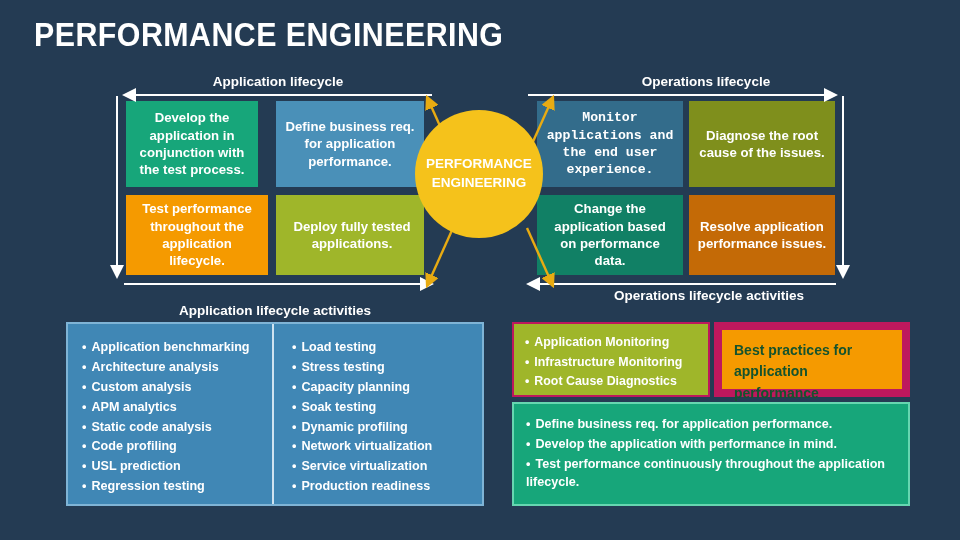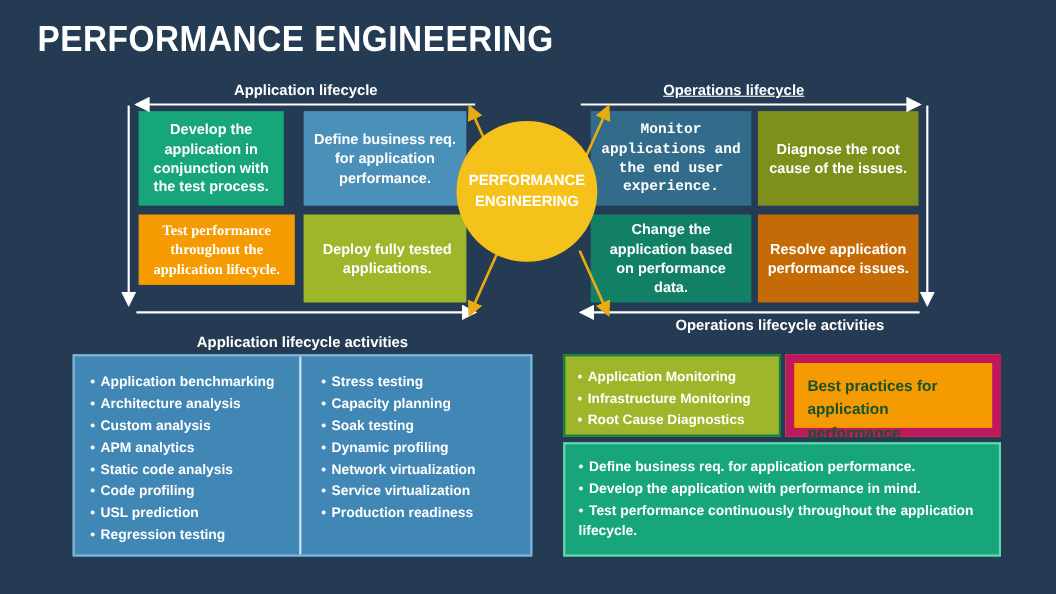--- a/index.html
+++ b/index.html
@@ -62,21 +62,21 @@
   .panel-blue .col.second { border-left:2px solid #cfe3f0; padding-left:18px; }
 
   .blist { list-style:none; }
   .blist li {
     color:#ffffff; font-size:12.6px; font-weight:bold;
     line-height:1.58; white-space:nowrap;
   }
   .blist li::before { content:"\2022"; padding-right:5px; }
 
   .panel-green {
-    background:#9fb62a; border:2px solid #15803d;
+    background:#9fb62a; border:2px solid #be185d;
     padding:9px 0 8px 11px;
   }
   .panel-green li { font-size:12.4px; }
 
   .panel-orange {
     background:#f59a00; border:8px solid #be185d;
     padding:10px 12px;
     color:#14532d; font-size:14px; font-weight:bold; line-height:1.52;
   }
 
@@ -121,25 +121,25 @@
 
     <line x1="836" y1="284" x2="528" y2="284" stroke="#ffffff" stroke-width="2" marker-end="url(#wArrowL)"></line>
 
     <line x1="453" y1="155" x2="427" y2="97" stroke="#e8ab12" stroke-width="2.4" marker-end="url(#yArrow)"></line>
     <line x1="527" y1="155" x2="553" y2="97" stroke="#e8ab12" stroke-width="2.4" marker-end="url(#yArrow)"></line>
     <line x1="453" y1="228" x2="427" y2="286" stroke="#e8ab12" stroke-width="2.4" marker-end="url(#yArrow)"></line>
     <line x1="527" y1="228" x2="553" y2="286" stroke="#e8ab12" stroke-width="2.4" marker-end="url(#yArrow)"></line>
   </svg>
 
   <div class="lc-head" style="left:118px; top:74px; width:320px;">Application lifecycle</div>
-  <div class="lc-head" style="left:511px; top:74px; width:312px;text-decoration:underline;">Operations lifecycle</div>
+  <div class="lc-head" style="left:550px; top:74px; width:312px;">Operations lifecycle</div>
 
   <div class="qbox" style="left:126px; top:101px; width:132px; height:86px; background:#17a67a;">Develop the application in conjunction with the test process.</div>
   <div class="qbox" style="left:276px; top:101px; width:148px; height:86px; background:#4a90b8;">Define business req. for application performance.</div>
-  <div class="qbox" style="left:126px; top:195px; width:142px; height:64px; background:#f59a00;font-family:Liberation Serif, serif;">Test performance throughout the application lifecycle.</div>
+  <div class="qbox" style="left:126px; top:195px; width:142px; height:80px; background:#f59a00;">Test performance throughout the application lifecycle.</div>
   <div class="qbox" style="left:276px; top:195px; width:148px; height:80px; background:#9fb62a;padding-left:12px;">Deploy fully tested applications.</div>
 
   <div class="qbox" style="left:537px; top:101px; width:146px; height:86px; background:#336c8b;font-family:Liberation Mono, monospace;">Monitor applications and the end user experience.</div>
   <div class="qbox" style="left:537px; top:195px; width:146px; height:80px; background:#118065;">Change the application based on performance data.</div>
   <div class="qbox" style="left:689px; top:101px; width:146px; height:86px; background:#7f8f1c;">Diagnose the root cause of the issues.</div>
   <div class="qbox" style="left:689px; top:195px; width:146px; height:80px; background:#c46a06;">Resolve application performance issues.</div>
 
   <div class="center-circle" style="left:415px; top:110px; width:128px; height:128px;">
     <span>PERFORMANCE</span>
     <span>ENGINEERING</span>
@@ -152,20 +152,21 @@
       <li>Application benchmarking</li>
       <li>Architecture analysis</li>
       <li>Custom analysis</li>
       <li>APM analytics</li>
       <li>Static code analysis</li>
       <li>Code profiling</li>
       <li>USL prediction</li>
       <li>Regression testing</li>
     </ul>
     <ul class="blist col second">
+      <li>Load testing</li>
       <li>Stress testing</li>
       <li>Capacity planning</li>
       <li>Soak testing</li>
       <li>Dynamic profiling</li>
       <li>Network virtualization</li>
       <li>Service virtualization</li>
       <li>Production readiness</li>
     </ul>
   </div>
 

